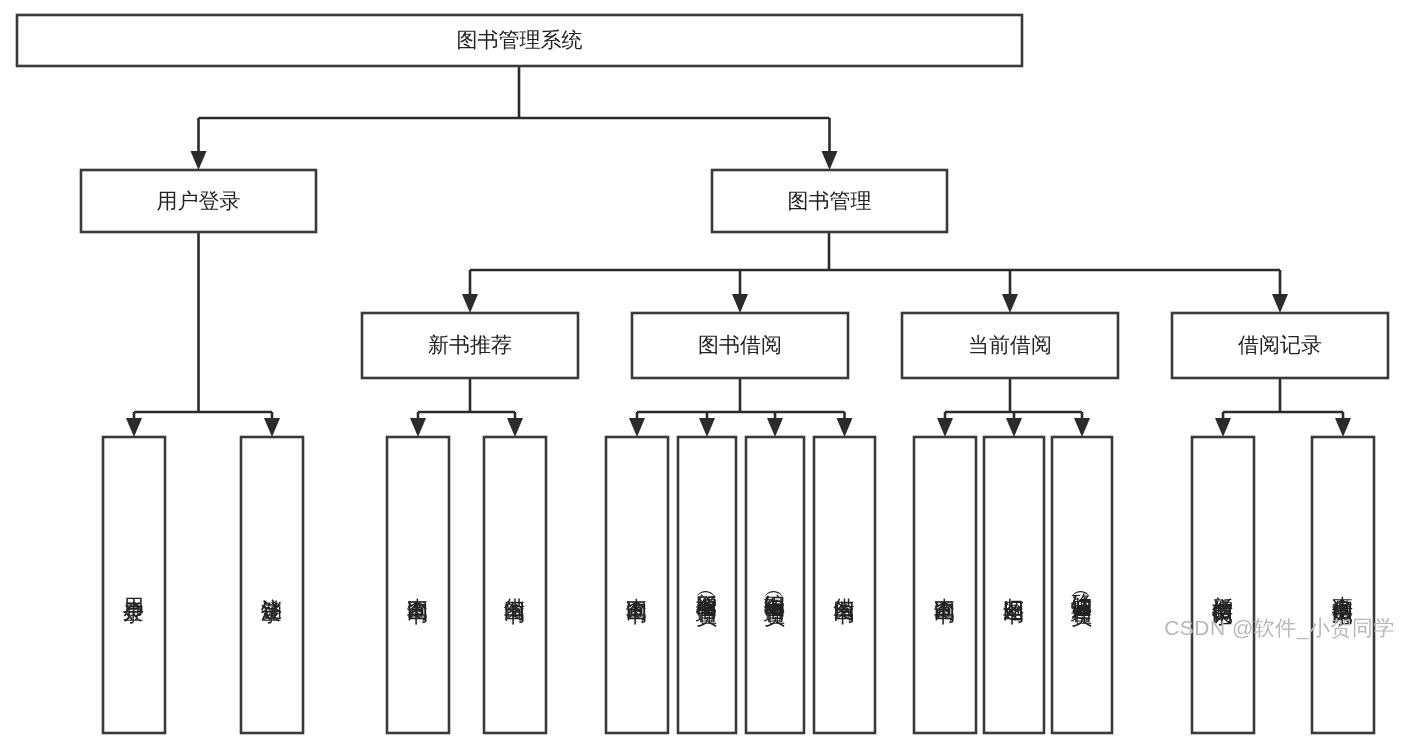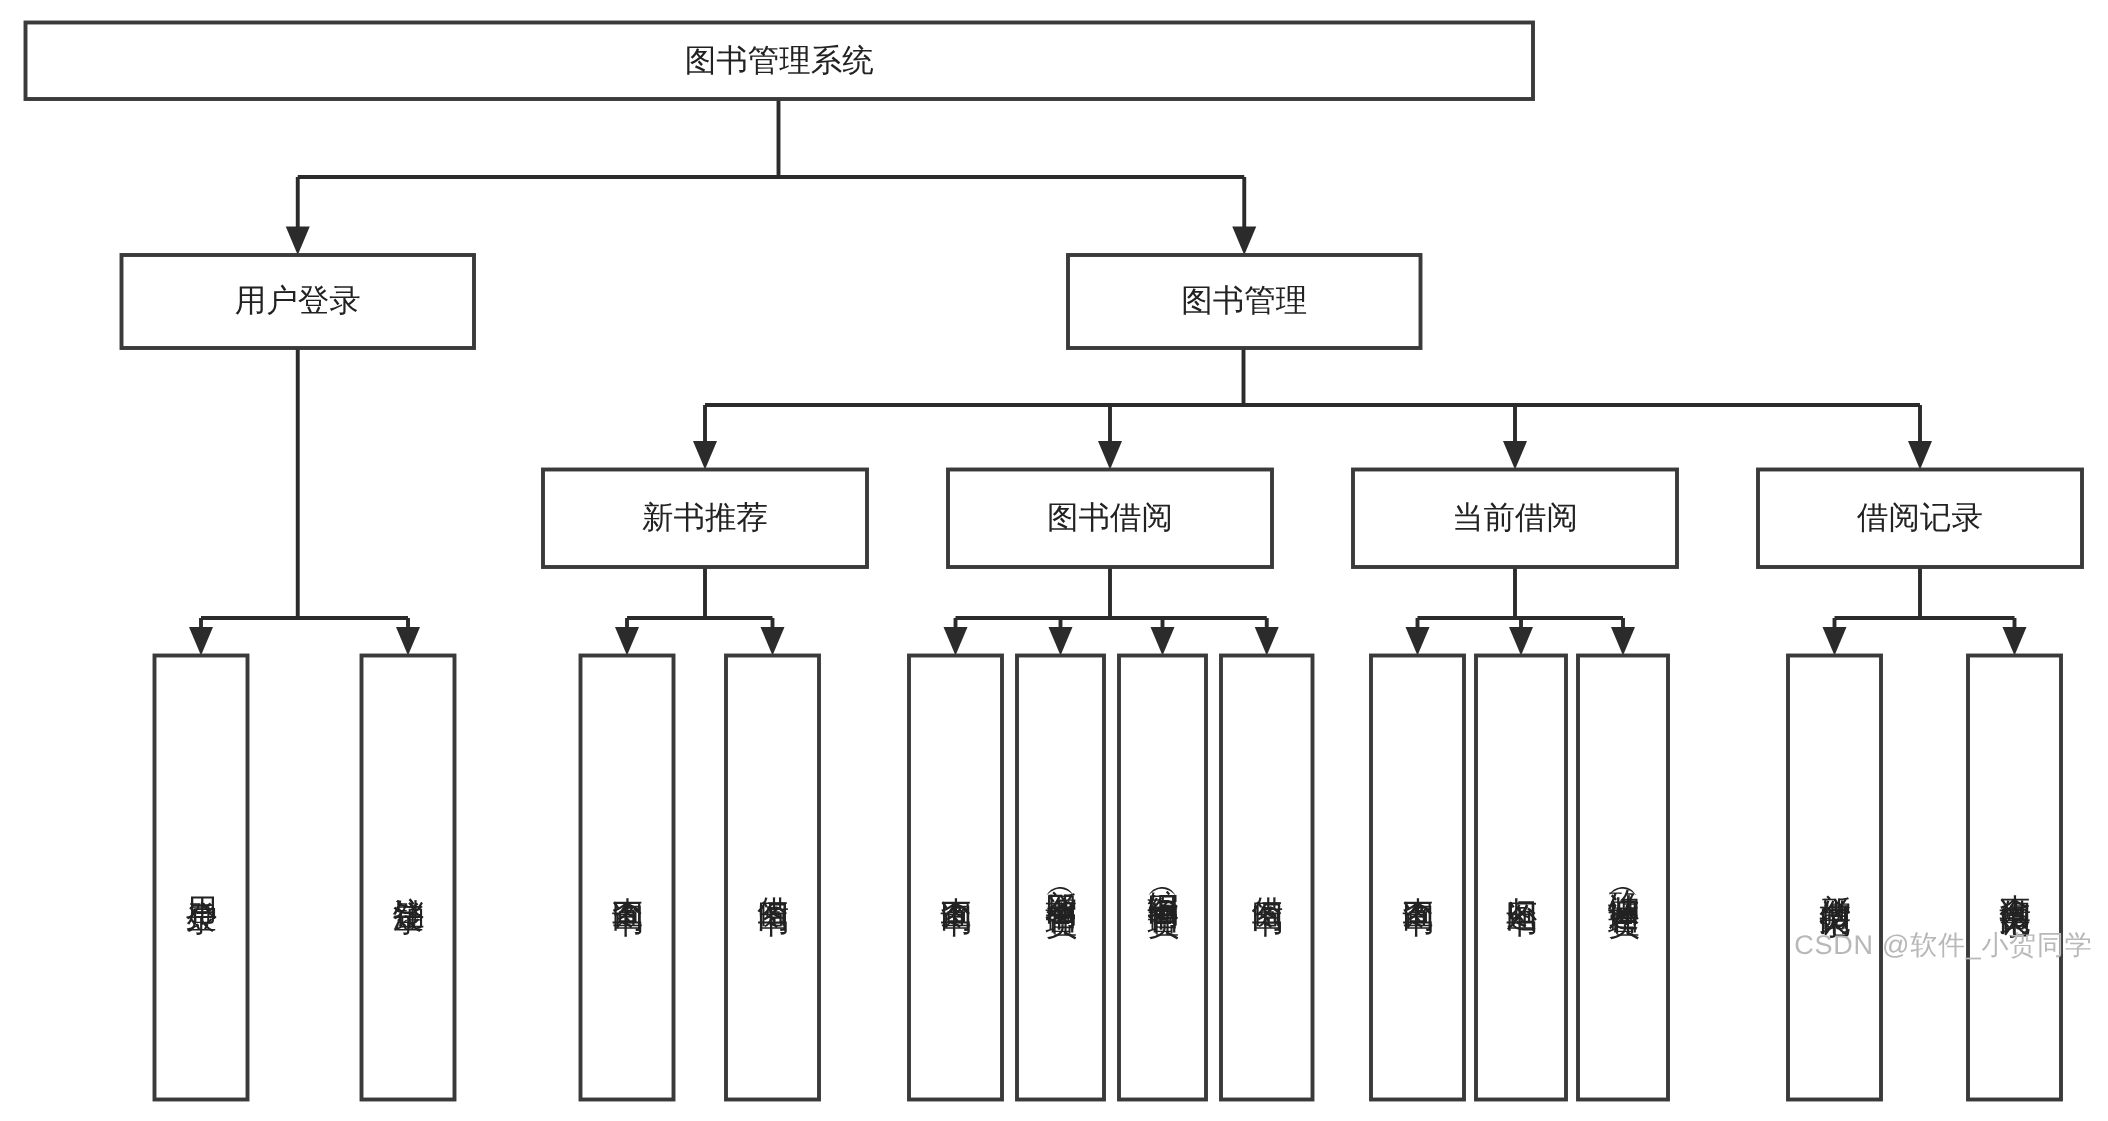--- a/index.html
+++ b/index.html
@@ -70,21 +70,21 @@
     top: 0;
     width: 1405px;
     height: 747px;
     pointer-events: none;
   }
   .watermark {
     position: absolute;
     right: 10px;
     bottom: 4px;
     font-family: "Liberation Sans", "DejaVu Sans", sans-serif;
-    font-size: 18px;
+    font-size: 21px;
     color: #b8b8b8;
     white-space: nowrap;
     letter-spacing: 0.5px;
   }
 </style>
 </head>
 <body>
 
 <div id="diagram-root">
   <svg class="diagram-canvas" viewBox="0 0 1405 747">

